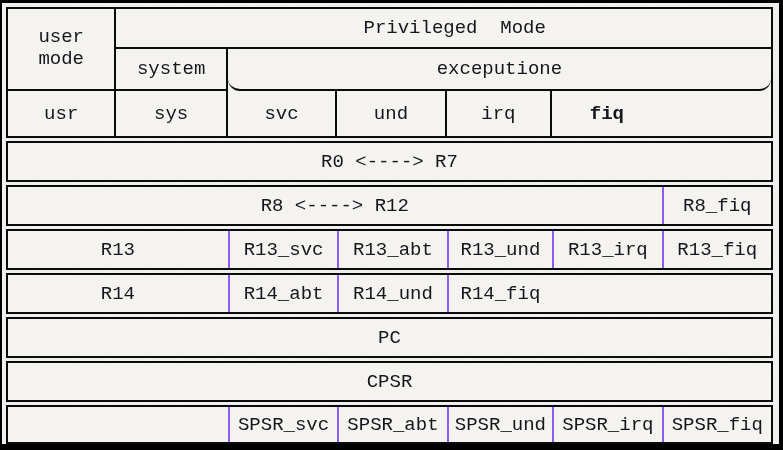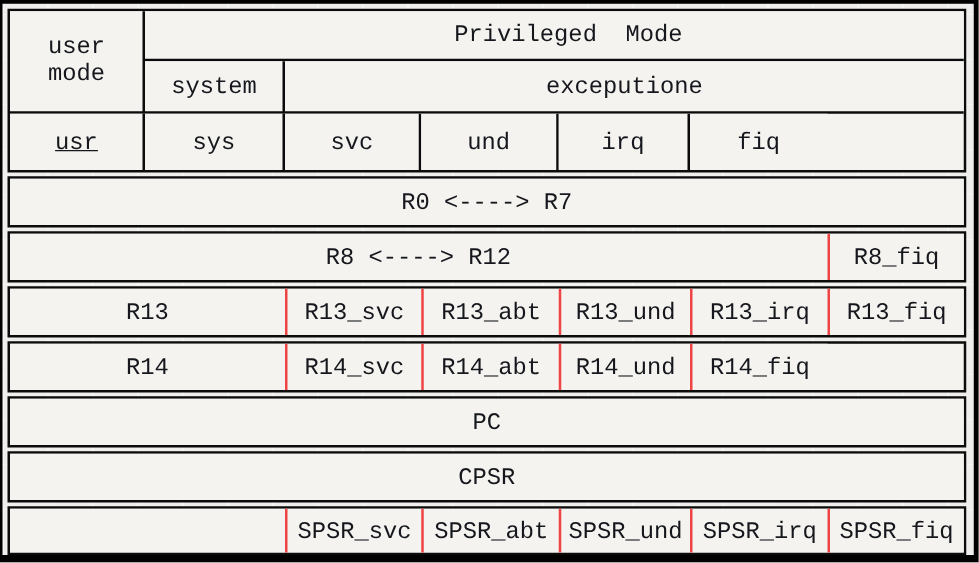--- a/index.html
+++ b/index.html
@@ -44,61 +44,61 @@
   .cell {
     box-sizing: border-box;
     display: flex;
     align-items: center;
     justify-content: center;
     background: #f4f3f0;
     white-space: pre;
   }
   .bR { border-right: 2px solid #0b0b0b; }
   .bB { border-bottom: 2px solid #0b0b0b; }
-  .bL { border-left: 2px solid #ef4444; }
+  .bL { border-left: 2px solid #8b5cf6; }
   .row-box {
     box-sizing: border-box;
     border: 2px solid #0b0b0b;
     background: #f4f3f0;
     height: 41px;
     margin-top: 3px;
   }
   .row-box.last { height: 39px; }
   .user-mode-cell {
     grid-column: 1 / 2;
     grid-row: 1 / 3;
     flex-direction: column;
     line-height: 1.15;
   }
   .span-2-8 { grid-column: 2 / 8; padding-left: 22px; }
-  .span-3-8 { grid-column: 3 / 8; }
+  .span-3-8 { grid-column: 3 / 8; border-radius: 12px; }
   .span-1-8 { grid-column: 1 / 8; }
   .span-1-7 { grid-column: 1 / 7; }
   .span-1-3 { grid-column: 1 / 3; }
 </style>
 </head>
 <body>
 
 <div class="frame">
   <div class="table-area">
 
     <div class="grid7 header-block">
       <div class="cell user-mode-cell bR bB">
         <div>user</div>
         <div>mode</div>
       </div>
       <div class="cell span-2-8 bB" style="grid-row:1;">Privileged  Mode</div>
       <div class="cell bR bB" style="grid-column:2; grid-row:2;">system</div>
       <div class="cell span-3-8 bB" style="grid-row:2;">exceputione</div>
-      <div class="cell bR" style="grid-row:3;text-decoration:underline;">usr</div>
+      <div class="cell bR" style="grid-row:3;">usr</div>
       <div class="cell bR" style="grid-row:3;">sys</div>
       <div class="cell bR" style="grid-row:3;">svc</div>
       <div class="cell bR" style="grid-row:3;">und</div>
       <div class="cell bR" style="grid-row:3;">irq</div>
-      <div class="cell" style="grid-row:3;">fiq</div>
+      <div class="cell" style="grid-row:3;font-weight:bold;">fiq</div>
     </div>
 
     <div class="grid7 row-box">
       <div class="cell span-1-8">R0 &lt;----&gt; R7</div>
     </div>
 
     <div class="grid7 row-box">
       <div class="cell span-1-7">R8 &lt;----&gt; R12</div>
       <div class="cell bL">R8_fiq</div>
     </div>
@@ -107,21 +107,20 @@
       <div class="cell span-1-3">R13</div>
       <div class="cell bL">R13_svc</div>
       <div class="cell bL">R13_abt</div>
       <div class="cell bL">R13_und</div>
       <div class="cell bL">R13_irq</div>
       <div class="cell bL">R13_fiq</div>
     </div>
 
     <div class="grid7 row-box">
       <div class="cell span-1-3">R14</div>
-      <div class="cell bL">R14_svc</div>
       <div class="cell bL">R14_abt</div>
       <div class="cell bL">R14_und</div>
       <div class="cell bL">R14_fiq</div>
     </div>
 
     <div class="grid7 row-box">
       <div class="cell span-1-8">PC</div>
     </div>
 
     <div class="grid7 row-box">

